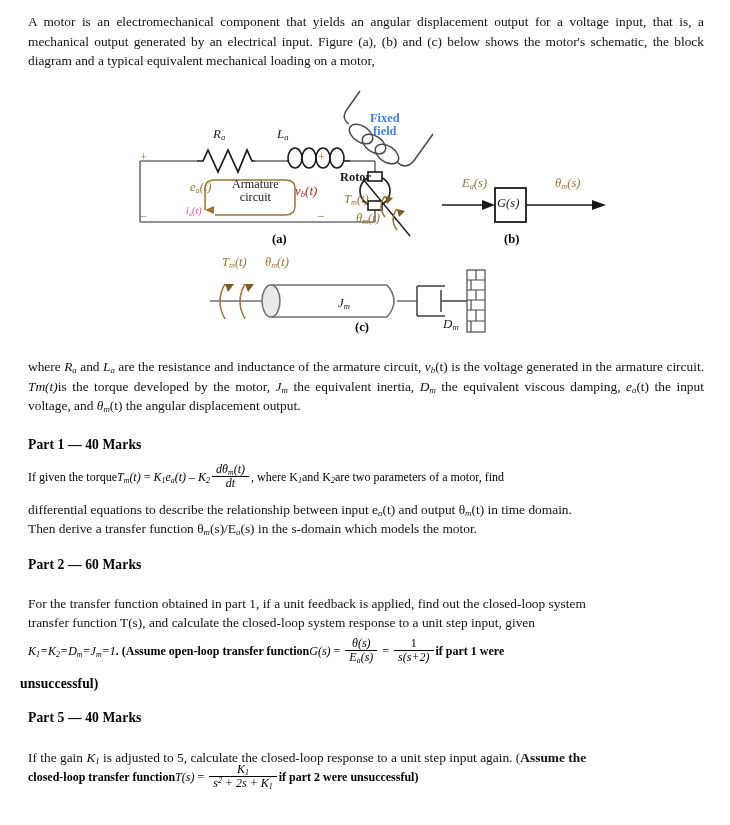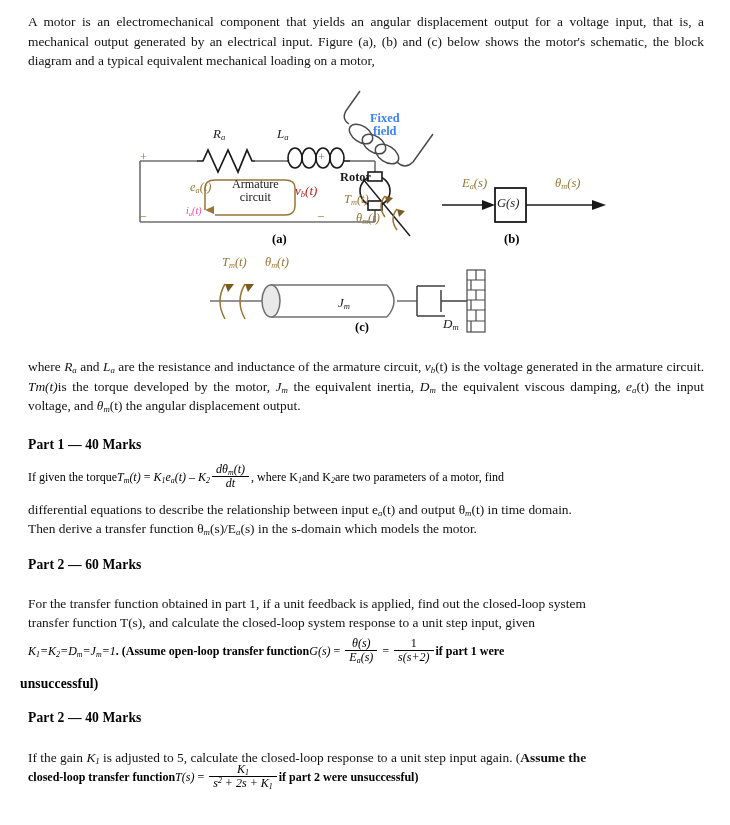--- a/index.html
+++ b/index.html
@@ -299,21 +299,21 @@
     <span style="padding:0 3px;">=</span>
     <span class="frac">
       <span class="num">1</span>
       <span class="den"><i>s(s+2)</i></span>
     </span>
     <span class="bld"> if part 1 were</span>
   </div>
 
   <div class="heading" style="left:20px; top:676px;">unsuccessful)</div>
 
-  <div class="heading" style="left:28px; top:710px;">Part 2 — 40 Marks</div>
+  <div class="heading" style="left:28px; top:710px;">Part 5 — 40 Marks</div>
 
   <div class="para noj" style="left:28px; top:748px; width:690px;">
     <span>If the gain </span><i>K</i><i><sub>1</sub></i><span> is adjusted to 5, calculate the closed-loop response to a unit step input again. (</span><span class="bld">Assume the</span>
   </div>
 
   <div class="mathline mrow" style="left:28px; top:764px;">
     <span class="bld">closed-loop transfer function </span>
     <span><i>T(s)</i></span>
     <span style="padding:0 3px;">=</span>
     <span class="frac">

